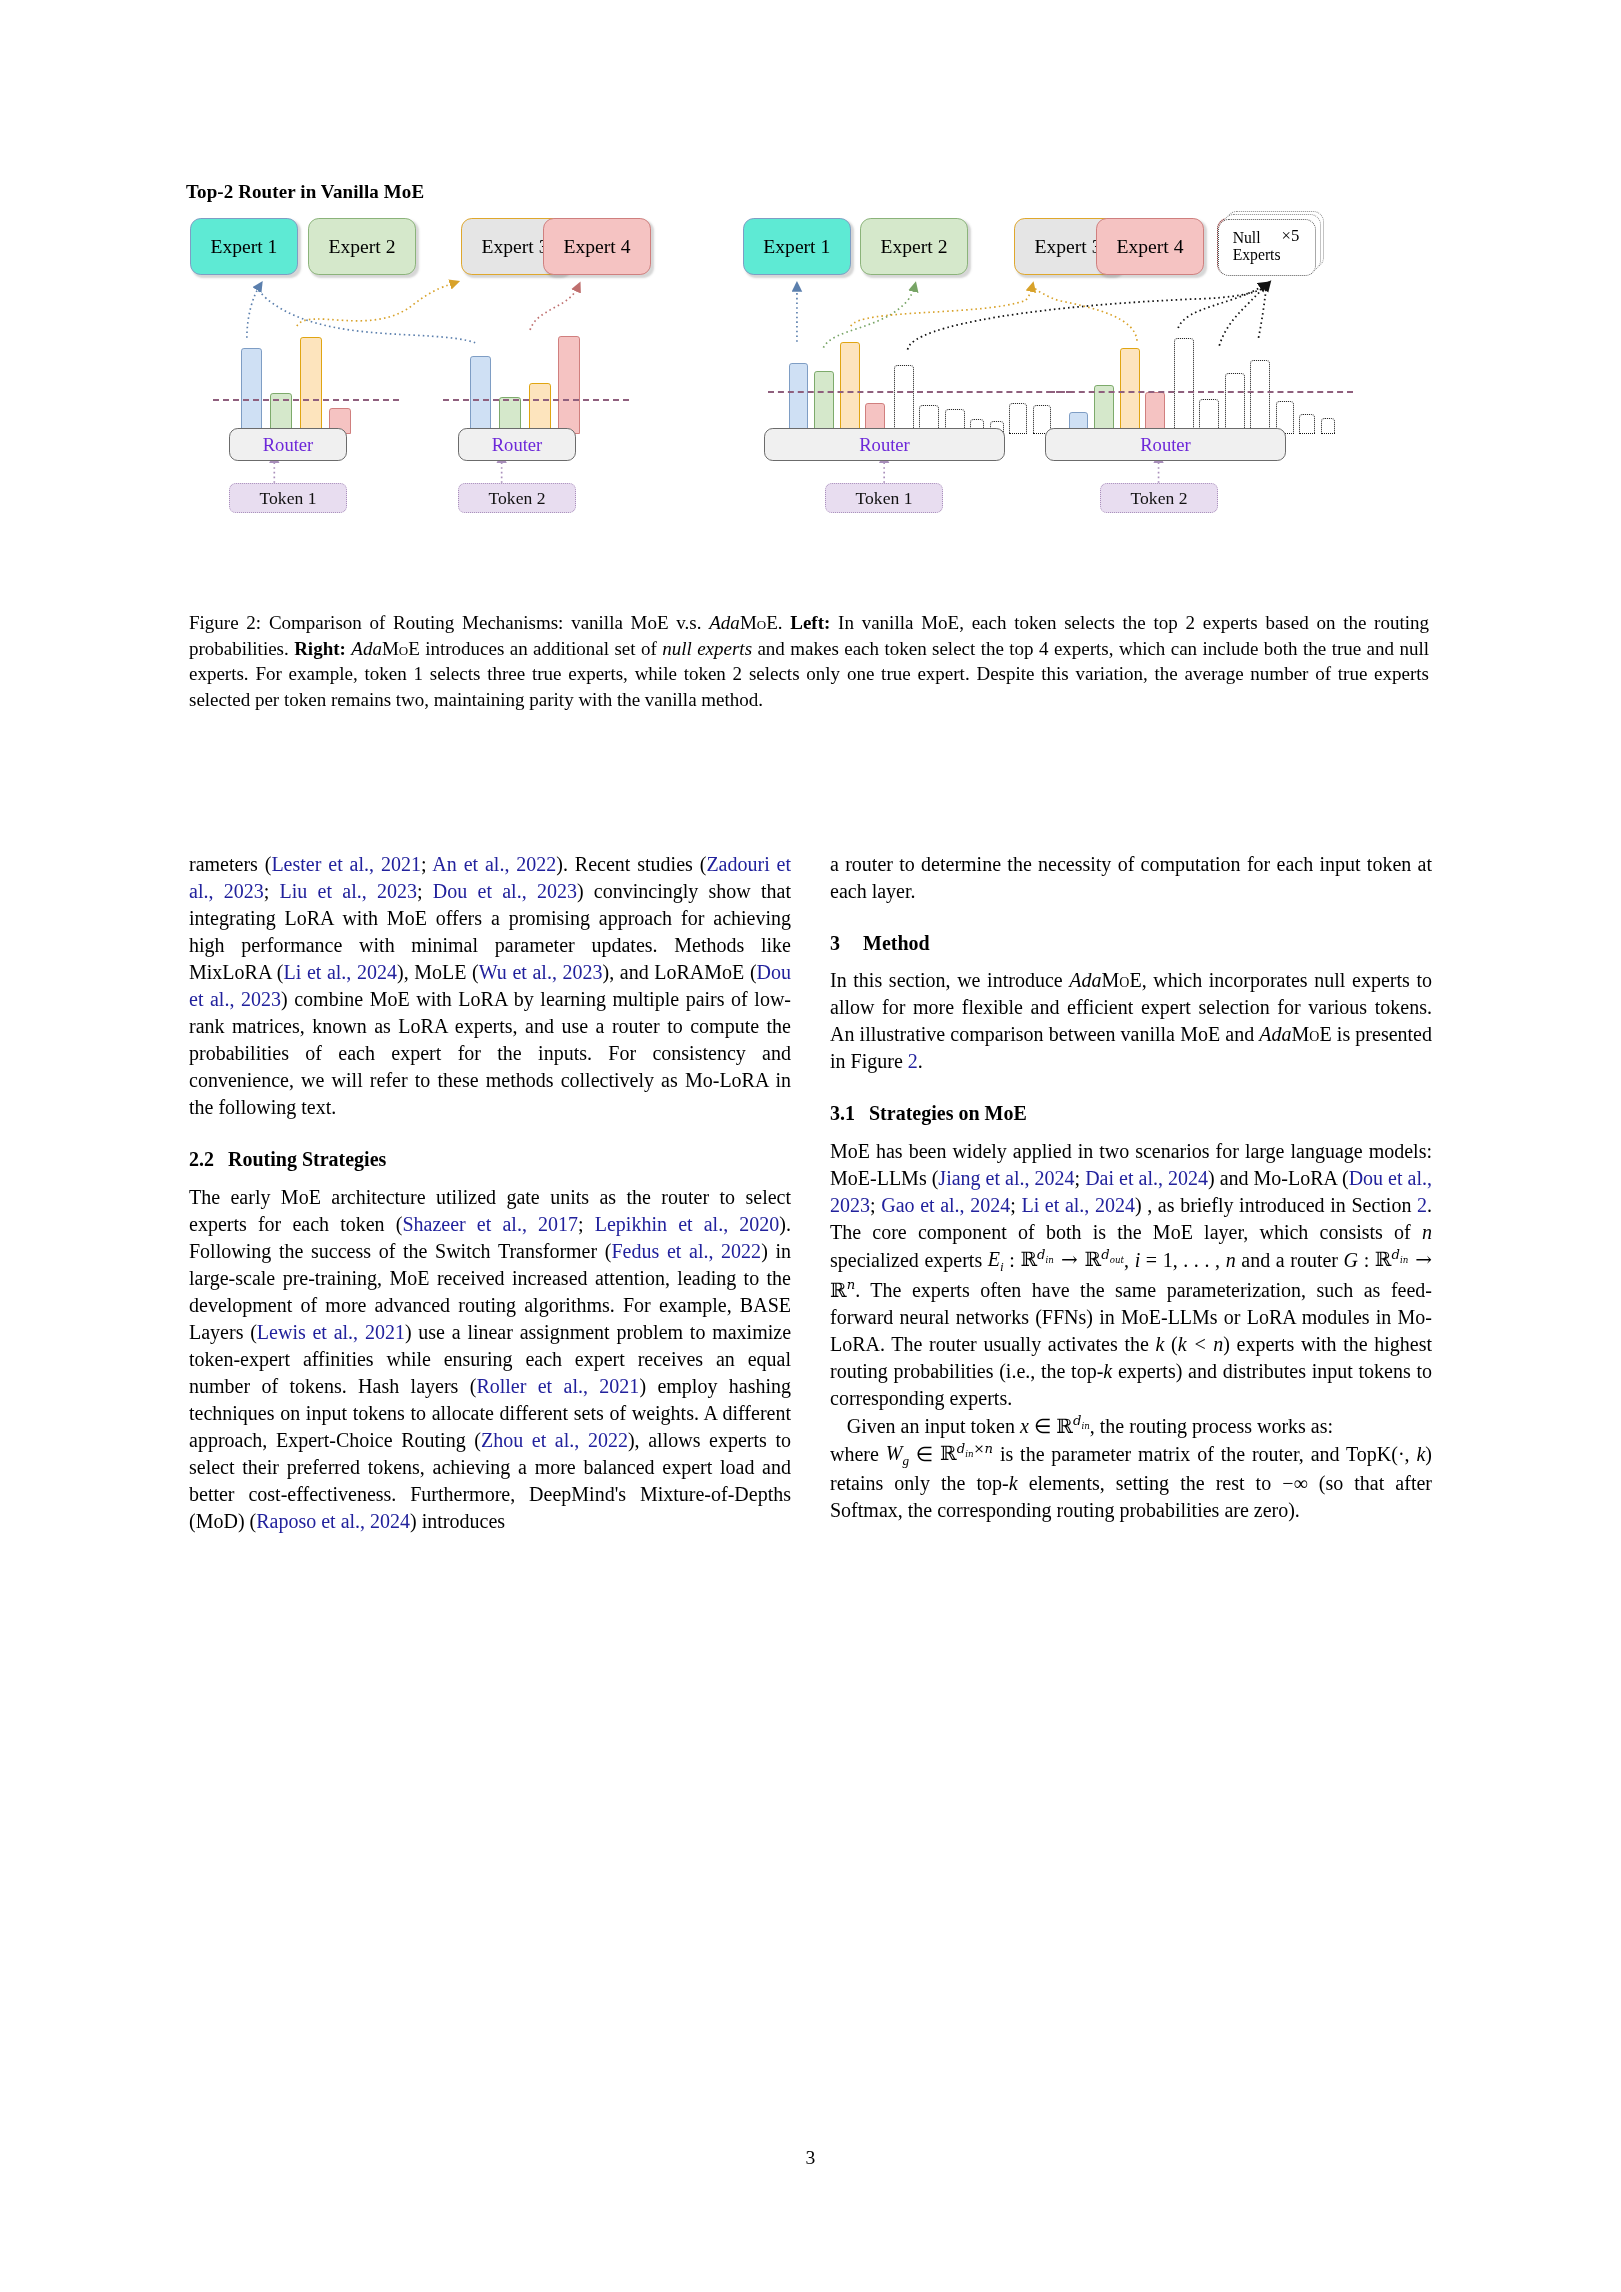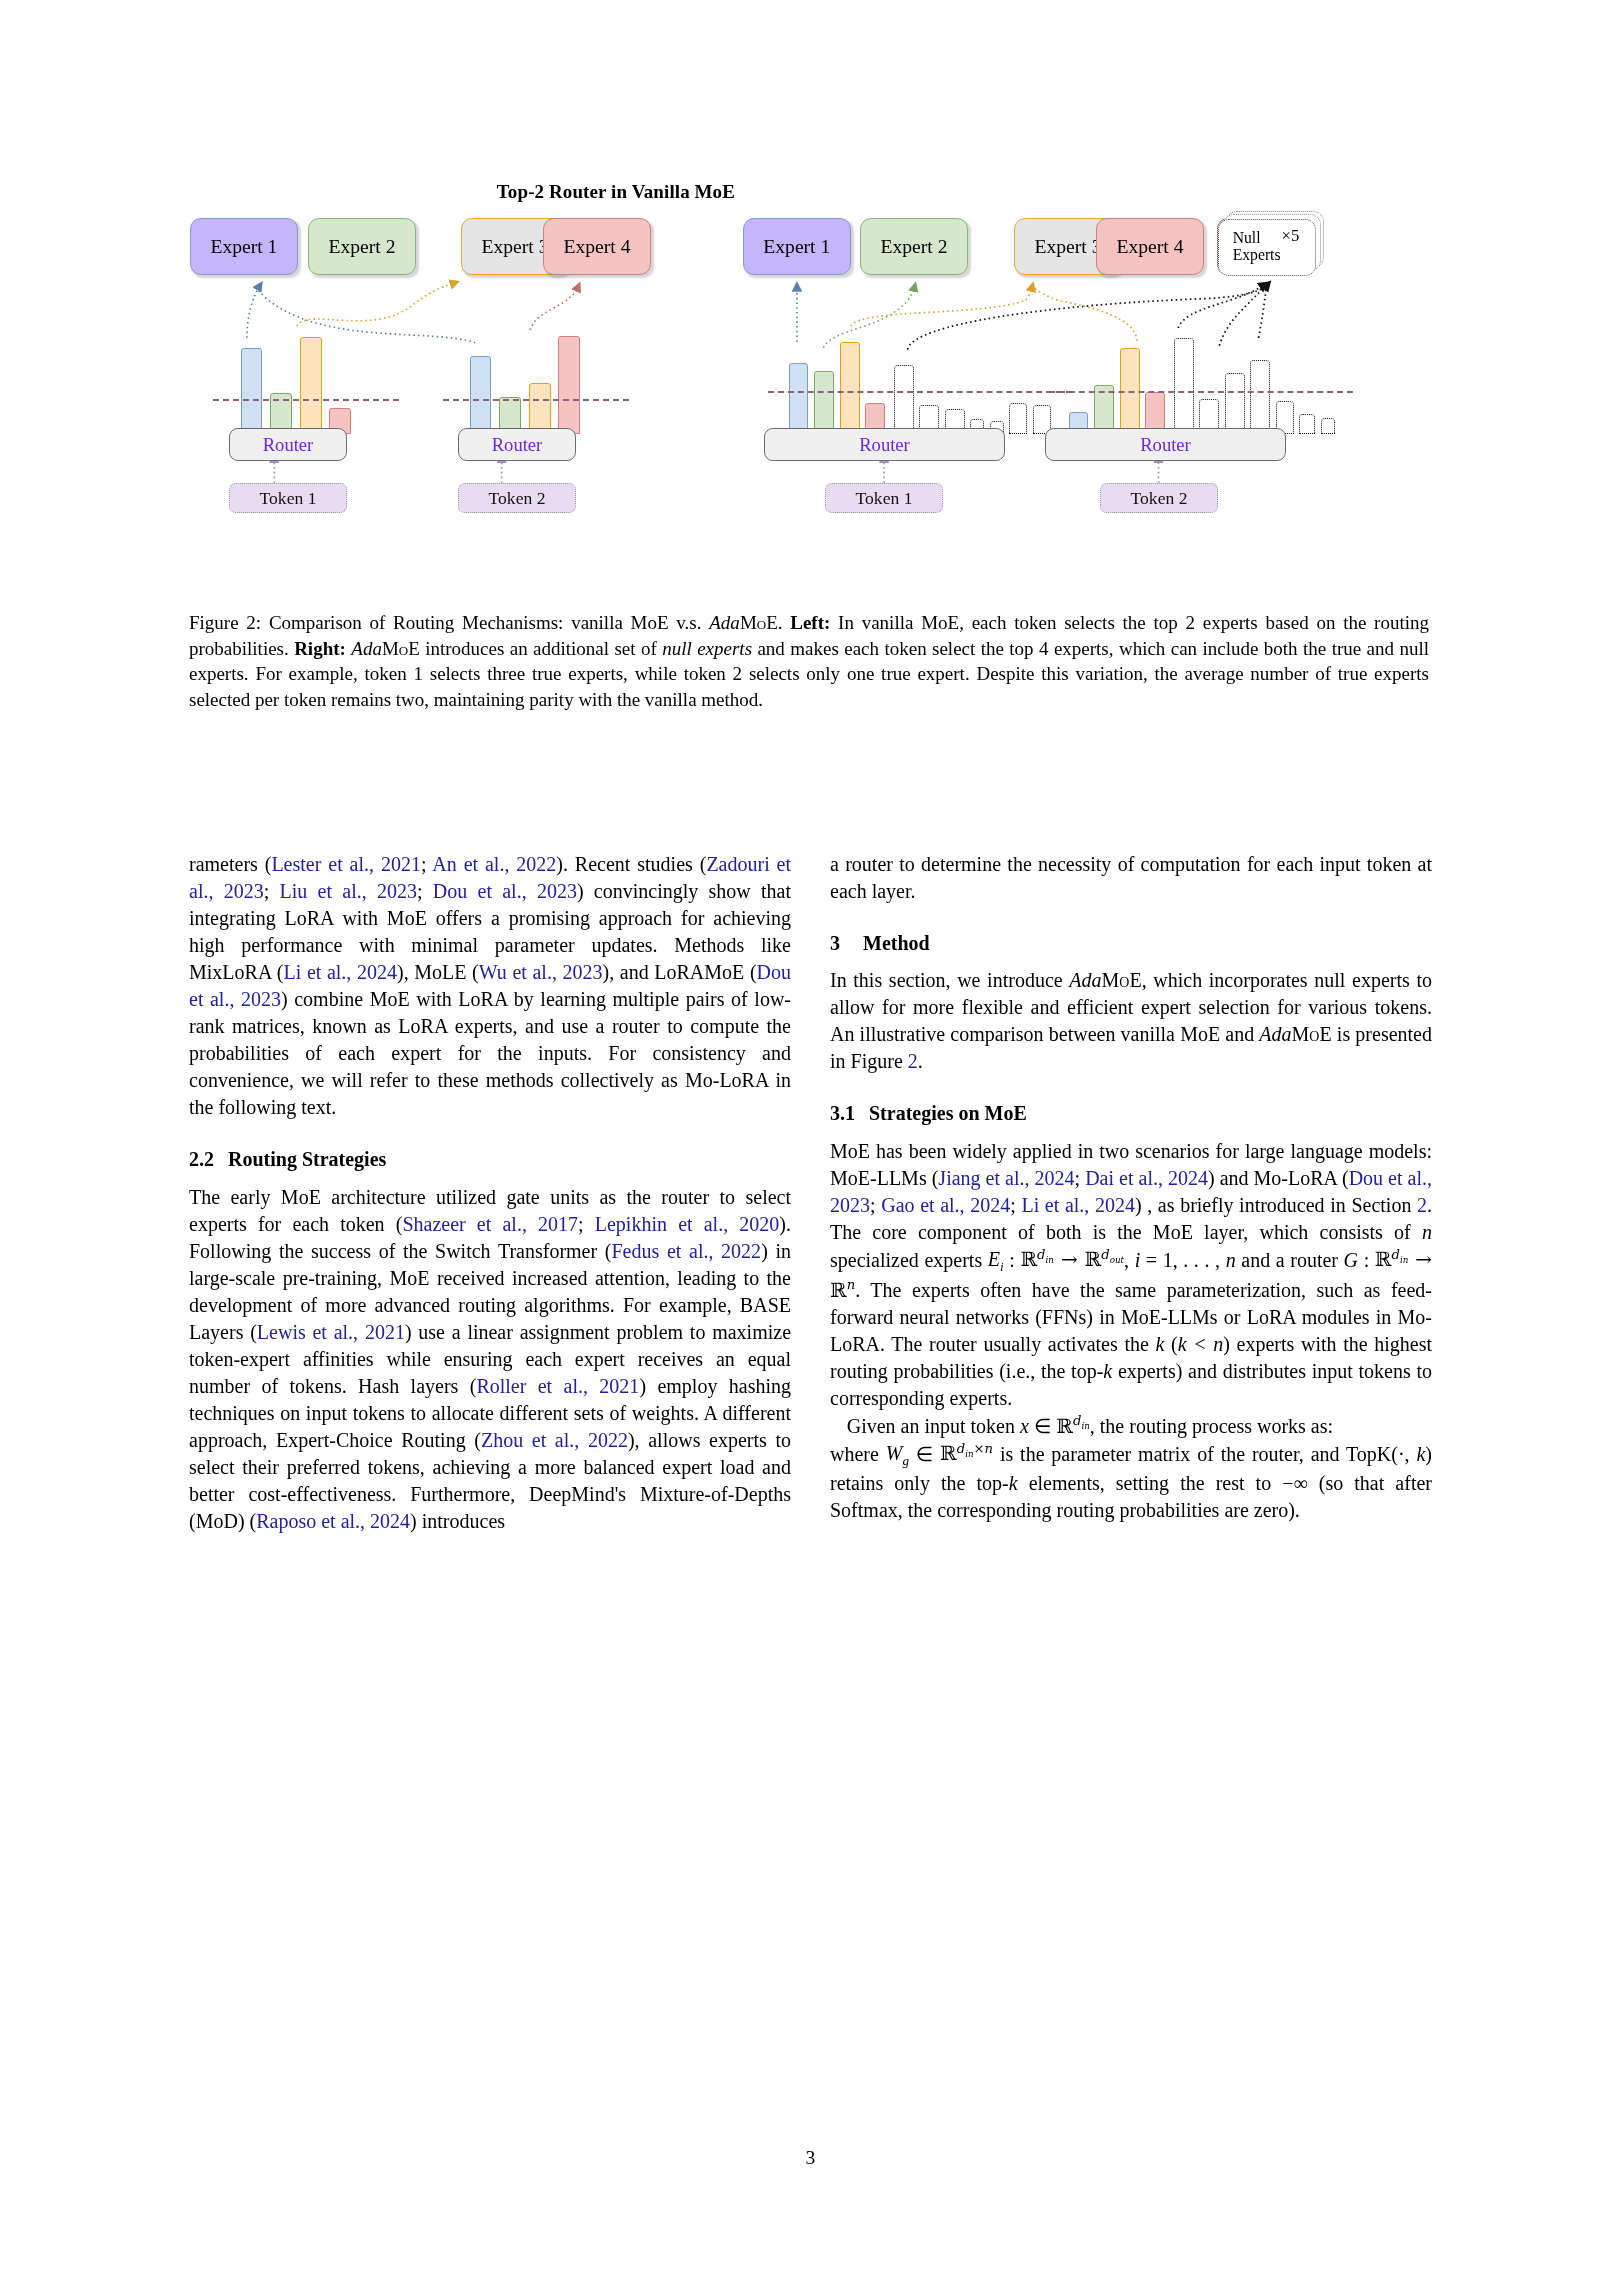--- a/index.html
+++ b/index.html
@@ -14,41 +14,41 @@
   .page { position:absolute; left:0; top:0; width:1621px; height:2293px; }
 
   
   .figure-area { position:absolute; left:186px; top:181px; width:1255px; height:392px; }
   .panel { position:absolute; top:0; height:392px; }
   .panel-left  { left:0px;   width:549px; }
   .panel-right { left:549px; width:706px; }
 
   .panel-title {
     position:absolute; top:0; left:0; width:100%;
-    text-align:right;
+    text-align:left;
     font-weight:bold;
     font-size:19px;
     letter-spacing:0.1px;
     white-space:nowrap;
   }
   .ada { font-style:italic; font-family:"Liberation Serif", serif; }
   .sc { font-variant:small-caps; font-style:normal; font-weight:bold; }
 
   
   .expert {
     position:absolute;
     height:57px;
     border-radius:10.8px;
     border:1.6px solid;
     display:flex; align-items:center; justify-content:center;
     font-size:19.6px;
     box-shadow:2.5px 2.9px 2px rgba(120,120,120,0.30);
     box-sizing:border-box;
   }
-  .e-blue   { background:#c4b5fd; border-color:#7e9dc4; }
+  .e-blue   { background:#5eead4; border-color:#7e9dc4; }
   .e-green  { background:#d5e8cb; border-color:#8bb37a; }
   .e-orange { background:#e5e5e5; border-color:#dfa72c;margin-left:36px; }
   .e-red    { background:#f5c3c2; border-color:#cf7f7e; }
 
   .nullbox {
     position:absolute;
     height:57px;
     border-radius:10.8px;
     border:1.7px dotted #555;
     background:#fca5a5;

